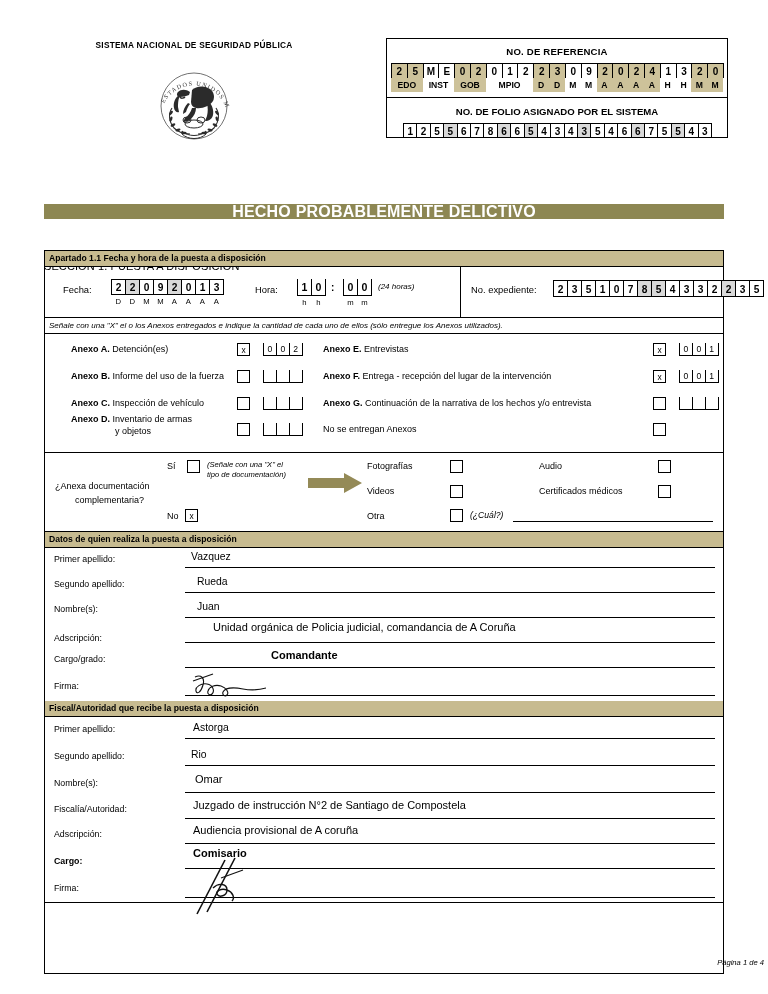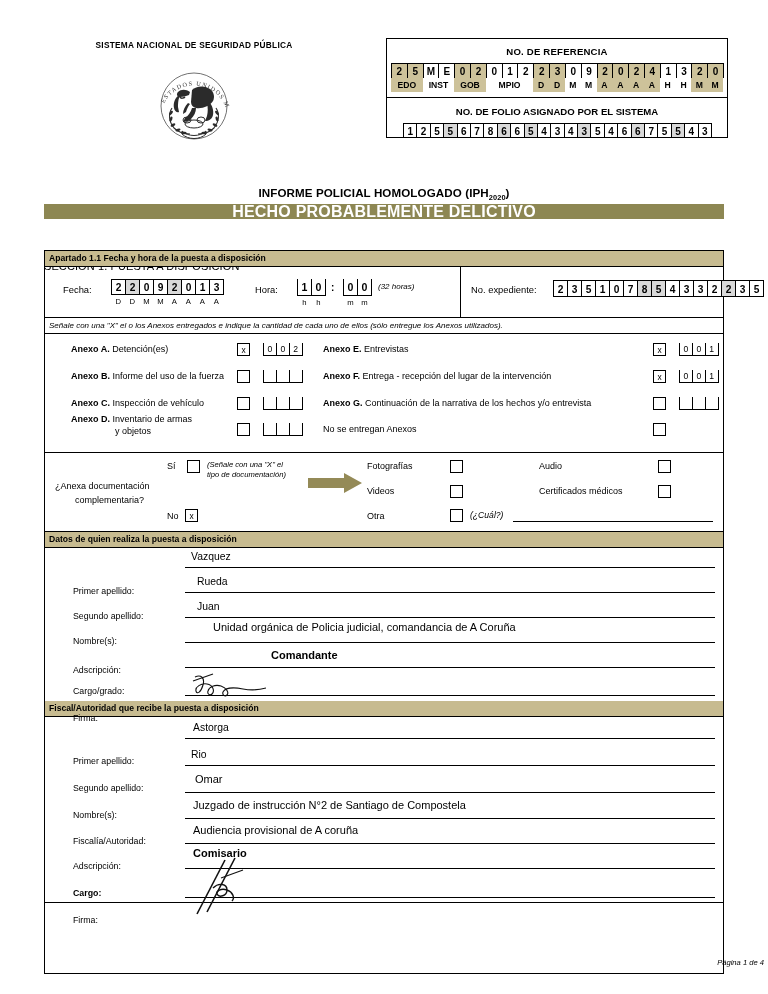--- a/index.html
+++ b/index.html
@@ -93,21 +93,21 @@
     border-left:1.2px solid #000;border-right:1.2px solid #000;border-bottom:1.2px solid #000;
     box-sizing:border-box;margin-right:-1.2px;background:#fff;}
 
   
   .docsec{position:relative;height:78px;}
   .dtxt{position:absolute;font-size:9px;}
   .ditl{position:absolute;font-size:7.6px;font-style:italic;line-height:10px;}
 
   
   .drow{position:relative;height:25px;}
-  .dlabel{position:absolute;left:28px;font-size:8.8px;top:6px;margin-top:32px;}
+  .dlabel{position:absolute;left:9px;font-size:8.8px;top:6px;}
   .dline{position:absolute;left:140px;right:8px;top:19px;border-bottom:1px solid #000;}
   .dval{position:absolute;font-size:10.4px;top:3px;}
   .dval.hand{font-size:11px;}
 
   
   .blank{height:70px;}
   .footer{position:absolute;right:44px;top:958px;font-size:7.6px;font-style:italic;}
 
   .sig{position:absolute;}
 </style>
@@ -232,23 +232,20 @@
         <div class="fcell">6</div>
         <div class="fcell sh">6</div>
         <div class="fcell">7</div>
         <div class="fcell">5</div>
         <div class="fcell sh">5</div>
         <div class="fcell">4</div>
         <div class="fcell">3</div>
       </div>
   </div>
 
-  <div class="main-title">
-    <span>INFORME POLICIAL HOMOLOGADO (IPH</span><sub>2020</sub><span>)</span>
-  </div>
   <div class="olive-bar">HECHO PROBABLEMENTE DELICTIVO</div>
   <div class="section-title">SECCIÓN 1. PUESTA A DISPOSICIÓN</div>
 
   <div class="tbl">
 
     <div class="bar">Apartado 1.1 Fecha y hora de la puesta a disposición</div>
 
     <div class="fh row-sep">
       <div class="fh-left">
         <div style="position:absolute;left:18px;top:17px;" class="lb">Fecha:</div>
@@ -283,21 +280,21 @@
             <div class="hbox">0</div>
           </div>
         <div style="position:absolute;left:252px;top:31px;display:flex;" id="horaUnderH">
             <div class="under" style="width: 15px; margin-right: -1px;">h</div>
             <div class="under" style="width: 15px; margin-right: -1px;">h</div>
           </div>
         <div style="position:absolute;left:298px;top:31px;display:flex;" id="horaUnderM">
             <div class="under" style="width: 15px; margin-right: -1px;">m</div>
             <div class="under" style="width: 15px; margin-right: -1px;">m</div>
           </div>
-        <div style="position:absolute;left:333px;top:15px;font-size:8px;font-style:italic;">(32 horas)</div>
+        <div style="position:absolute;left:333px;top:15px;font-size:8px;font-style:italic;">(24 horas)</div>
       </div>
       <div class="fh-right">
         <div style="position:relative;width:100%;height:100%;">
           <div style="position:absolute;left:10px;top:17px;" class="lb">No. expediente:</div>
           <div style="position:absolute;left:92px;top:13px;display:flex;" id="expBoxes">
               <div class="dbox" style="height: 17px; line-height: 17px;">2</div>
               <div class="dbox" style="height: 17px; line-height: 17px;">3</div>
               <div class="dbox" style="height: 17px; line-height: 17px;">5</div>
               <div class="dbox" style="height: 17px; line-height: 17px;">1</div>
               <div class="dbox" style="height: 17px; line-height: 17px;">0</div>

